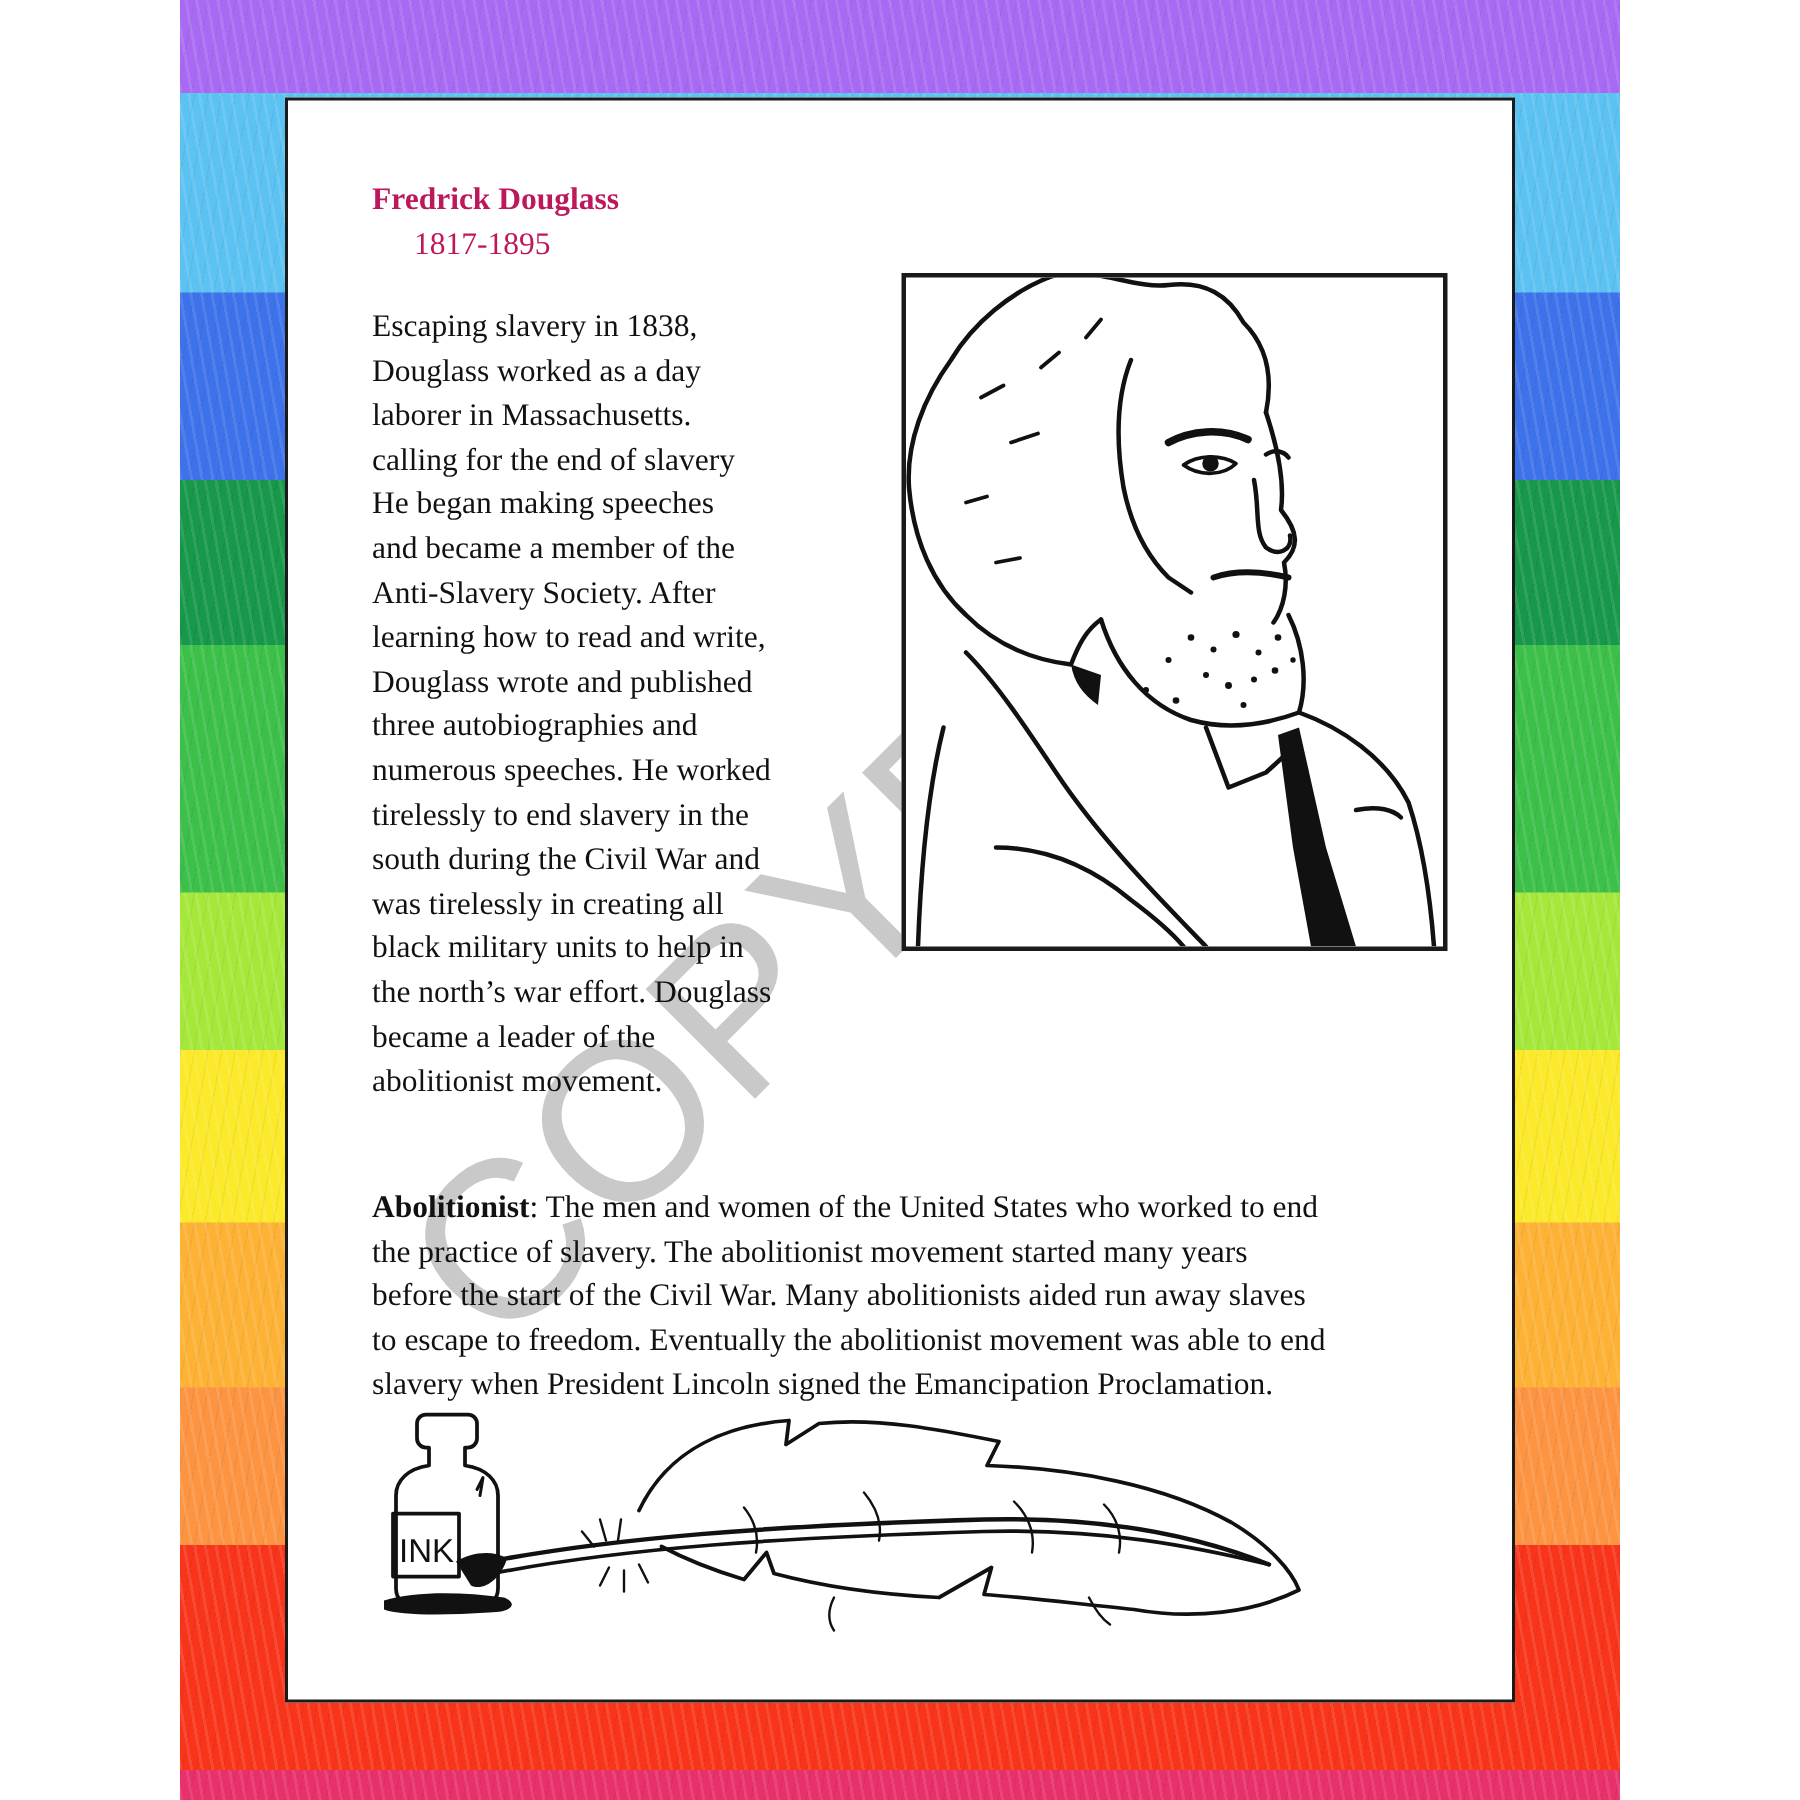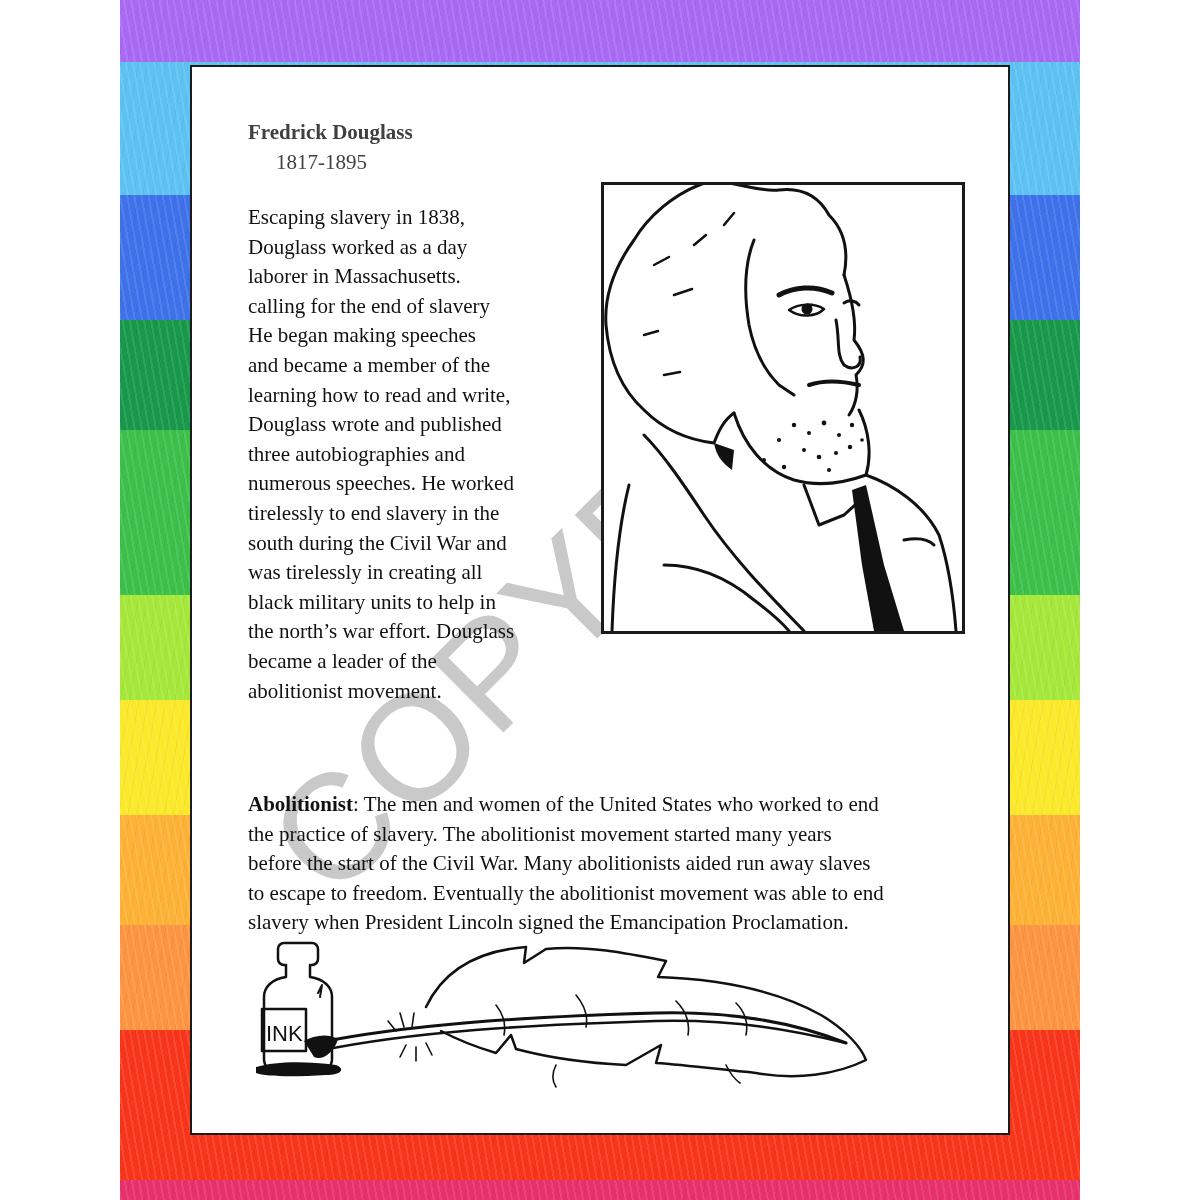--- a/index.html
+++ b/index.html
@@ -26,21 +26,21 @@
     .watermark {
       position: absolute; left: 50%; top: 50%;
       transform: translate(-50%, -50%) rotate(-45deg);
       font-family: "Liberation Sans", "DejaVu Sans", sans-serif;
       font-size: 150px; letter-spacing: 2px; color: #c9c9c9;
       white-space: nowrap; pointer-events: none; z-index: 0;
       margin-left: 18px; margin-top: -55px;
     }
     .title {
       position: absolute; left: 56px; top: 50px; font-size: 21px; line-height: 30px;
-      color: #404040; z-index: 2;
+      color: #be185d; z-index: 2;
     }
     .title b { font-weight: bold; display: block; }
     .title span { display: block; margin-left: 28px; }
     .bio {
       position: absolute; left: 56px; top: 136px; width: 340px;
       font-size: 21px; line-height: 29.6px; color: #111; z-index: 2;
       margin: 0;
     }
     .bio .line { display: block; white-space: nowrap; }
     .portrait {
@@ -82,20 +82,21 @@
     <span>1817-1895</span>
   </div>
 
   <p class="bio" id="bio">
       <span class="line">Escaping slavery in 1838,</span>
       <span class="line">Douglass worked as a day</span>
       <span class="line">laborer in Massachusetts.</span>
       <span class="line">calling for the end of slavery</span>
       <span class="line">He began making speeches</span>
       <span class="line">and became a member of the</span>
+      <span class="line">Anti-Slavery Society. After</span>
       <span class="line">learning how to read and write,</span>
       <span class="line">Douglass wrote and published</span>
       <span class="line">three autobiographies and</span>
       <span class="line">numerous speeches. He worked</span>
       <span class="line">tirelessly to end slavery in the</span>
       <span class="line">south during the Civil War and</span>
       <span class="line">was tirelessly in creating all</span>
       <span class="line">black military units to help in</span>
       <span class="line">the north’s war effort. Douglass</span>
       <span class="line">became a leader of the</span>

